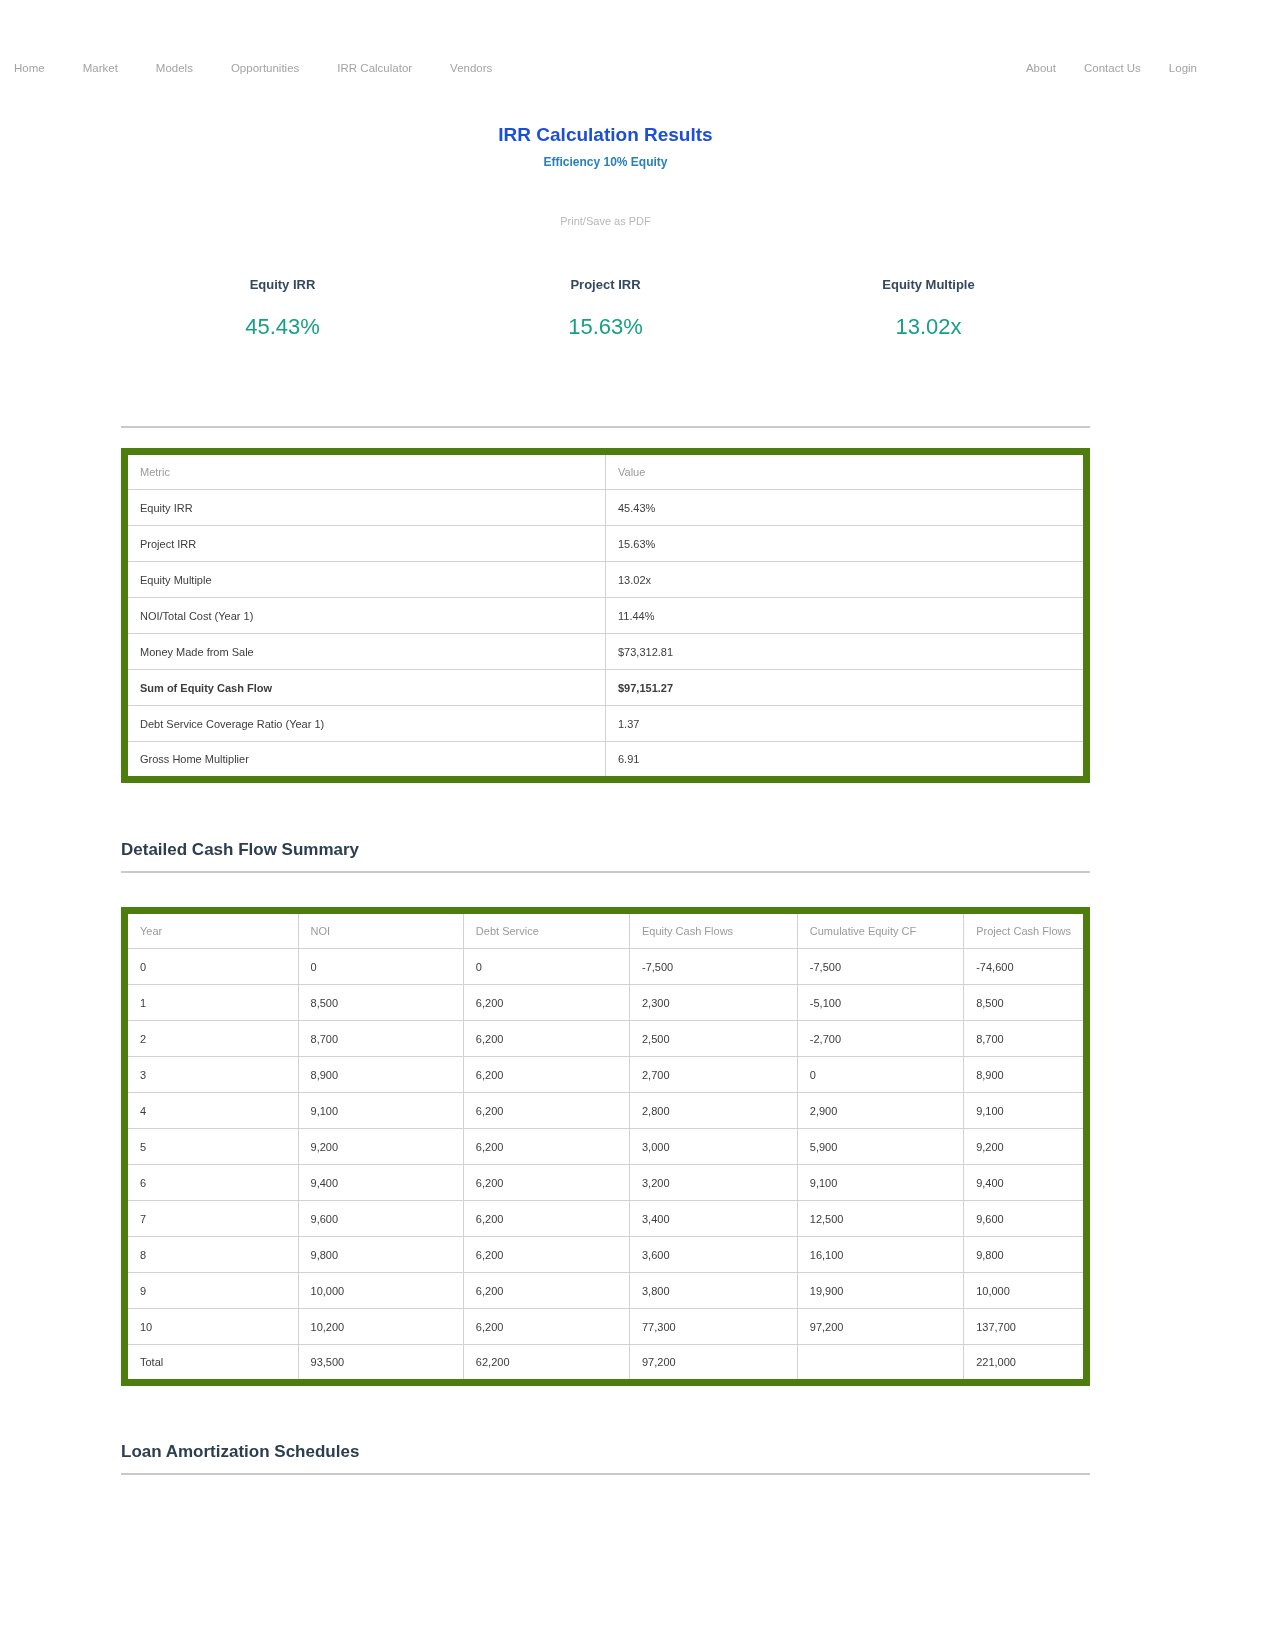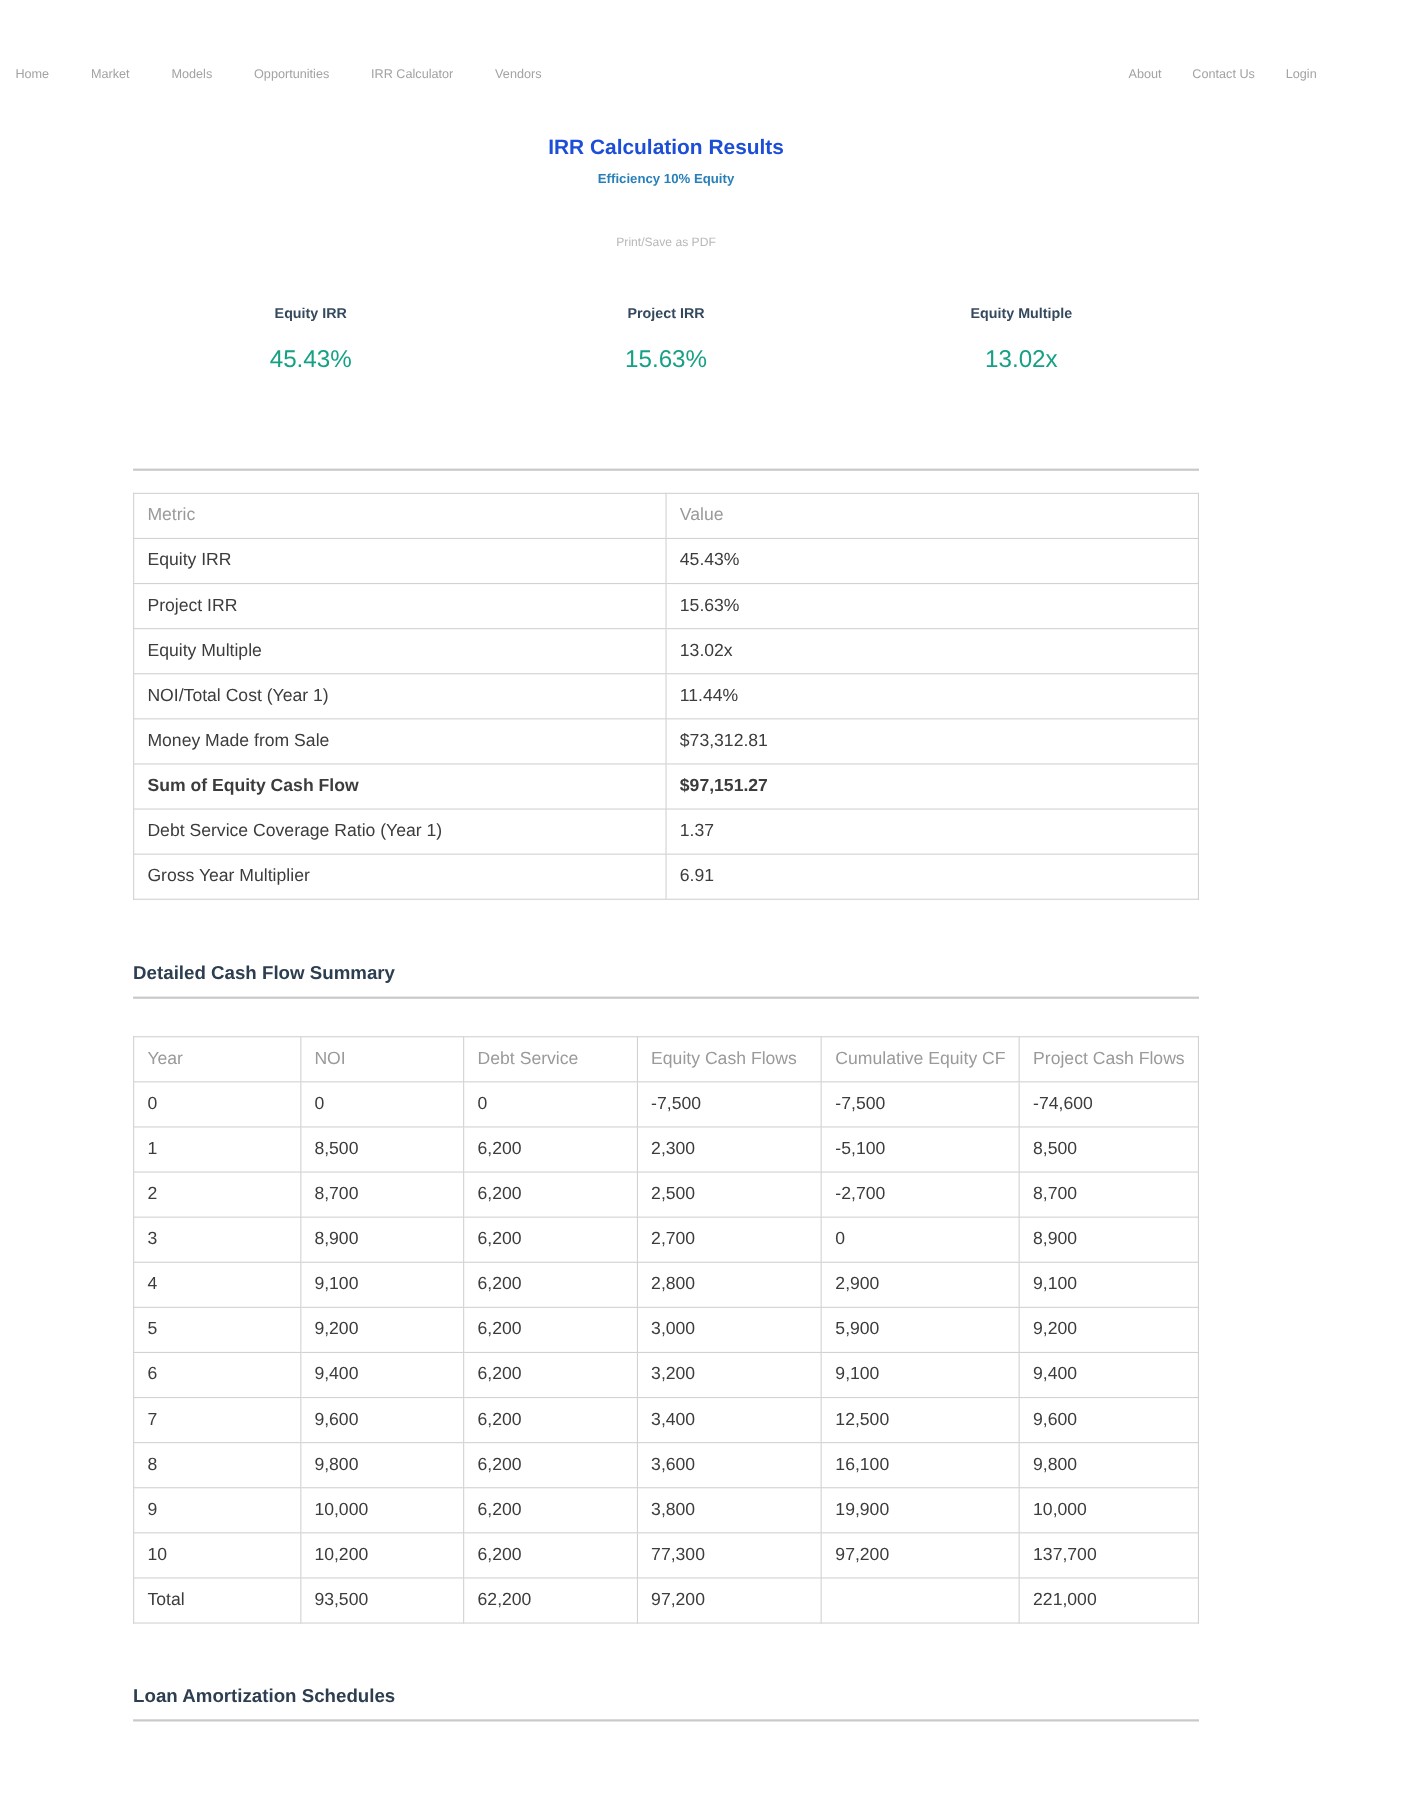--- a/index.html
+++ b/index.html
@@ -85,22 +85,22 @@
     border: none;
     height: 2px;
     background: #c9c9c9;
     margin: 11px 0 0 0;
   }
 
   
   table {
     width: 100%;
     border-collapse: collapse;
-    border: 1px solid #4d7c0f;
-    font-size: 16px;
+    border: 7px solid #4d7c0f;
+    font-size: 11px;
   }
   .metrics-table { margin-top: 20px; }
   .cashflow-table { margin-top: 34px; }
   th, td {
     border: 1px solid #d2d2d2;
     padding: 11px 12px;
     text-align: left;
     font-weight: normal;
     color: #3c3c3c;
     height: 36px;
@@ -187,21 +187,21 @@
         </tr>
         <tr class="bold-row">
           <td>Sum of Equity Cash Flow</td>
           <td>$97,151.27</td>
         </tr>
         <tr>
           <td>Debt Service Coverage Ratio (Year 1)</td>
           <td>1.37</td>
         </tr>
         <tr>
-          <td>Gross Year Multiplier</td>
+          <td>Gross Home Multiplier</td>
           <td>6.91</td>
         </tr>
       </tbody>
     </table>
   </div>
 
   <div class="section-2">
     <h2 class="section-heading">Detailed Cash Flow Summary</h2>
     <hr class="section-divider">
     <table class="cashflow-table">

